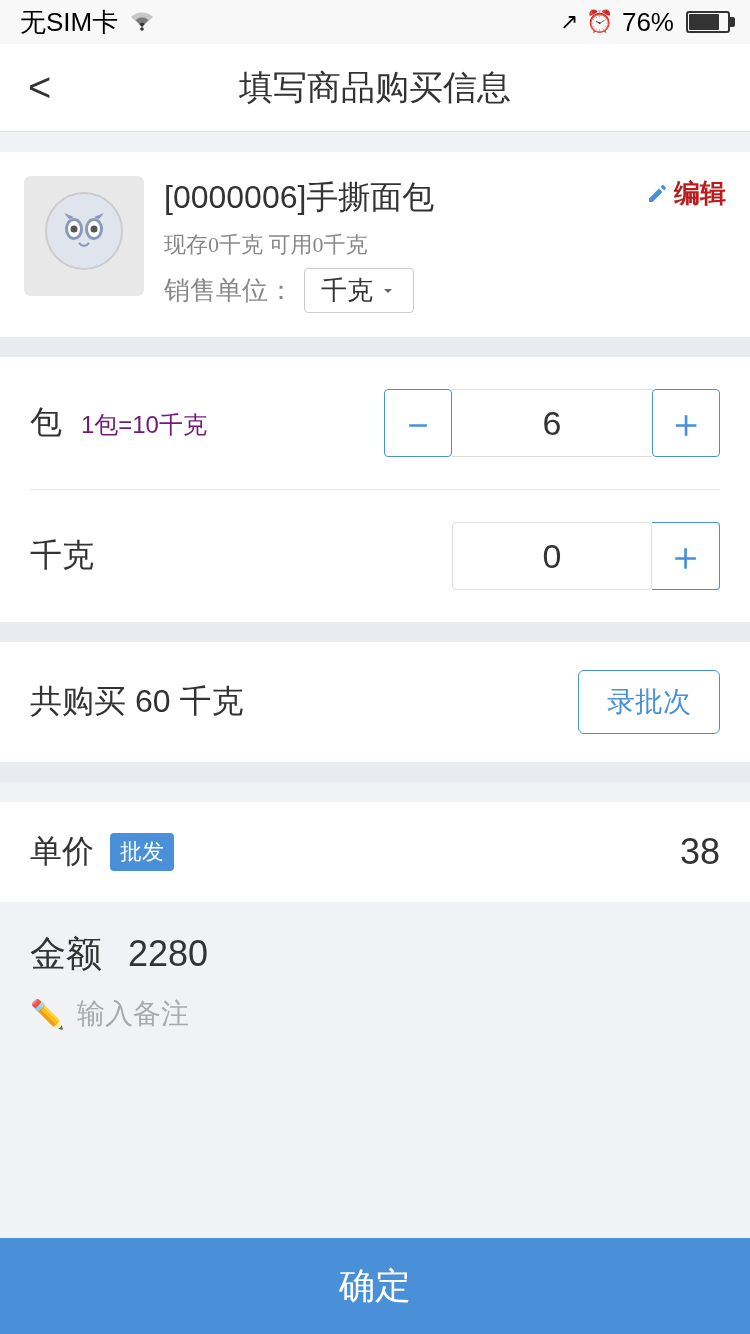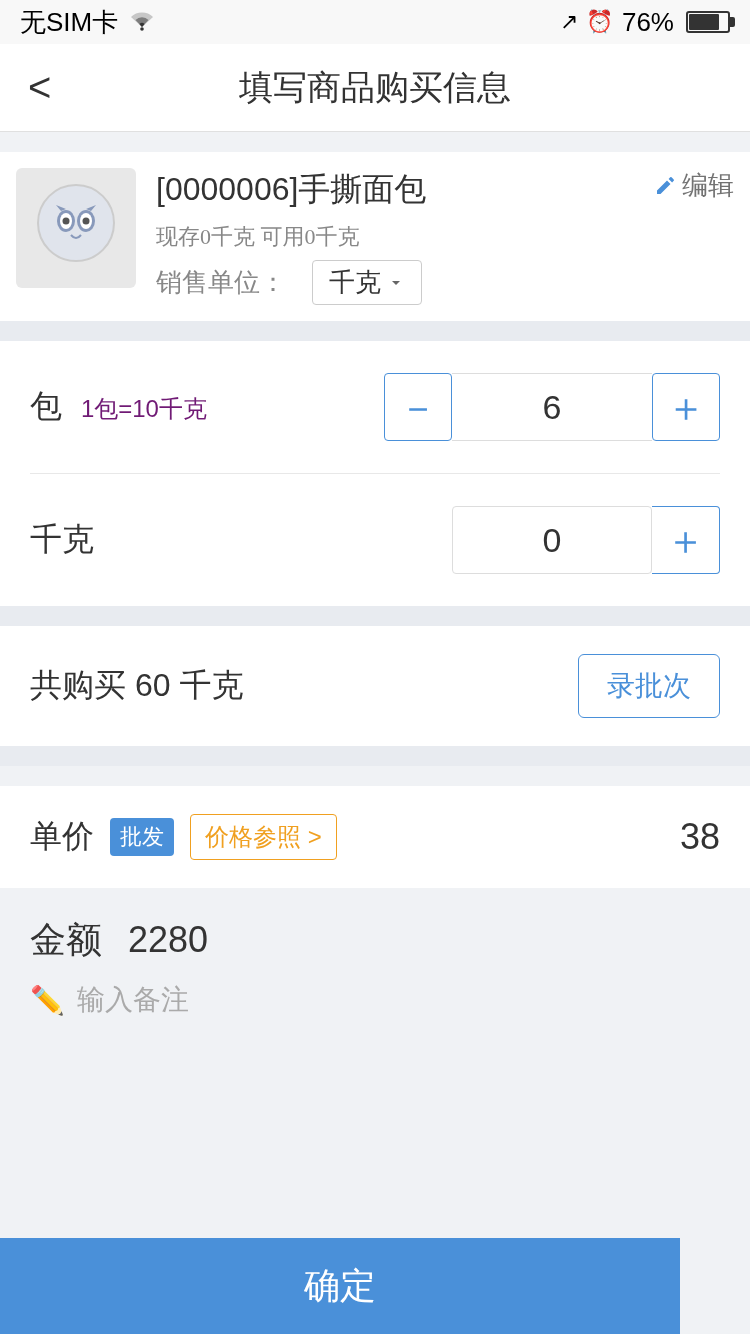--- a/index.html
+++ b/index.html
@@ -74,21 +74,21 @@
     }
     .nav-title {
       font-size: 34px;
       font-weight: 500;
       color: #333;
     }
 
     
     .product-card {
       background: #fff;
-      padding: 16px;
+      padding: 24px;
       display: flex;
       align-items: flex-start;
       gap: 20px;
       margin-top: 20px;
     }
     .product-image {
       width: 120px;
       height: 120px;
       background: #e8e8e8;
       border-radius: 6px;
@@ -97,38 +97,39 @@
       justify-content: center;
       flex-shrink: 0;
     }
     .product-image-owl {
       font-size: 48px;
       color: #888;
     }
     .product-info { flex: 1; }
     .product-title { font-size: 32px; color: #333; font-weight: 500; }
     .product-stock { font-size: 22px; color: #888; margin-top: 10px; font-family: Liberation Serif, serif; }
-    .product-unit { font-size: 26px; color: #888; margin-top: 8px; display: flex; align-items: center; gap: 26px; }
+    .product-unit { font-size: 26px; color: #888; margin-top: 8px; display: flex; align-items: center; gap: 10px; }
     .unit-select {
       border: 1px solid #ccc;
       border-radius: 4px;
       padding: 4px 16px;
       font-size: 26px;
       color: #333;
       background: #fff;
       display: inline-flex;
       align-items: center;
       gap: 6px;
     }
     .edit-link {
-      color: #737373;
+      color: #b91c1c;
       font-size: 26px;
       display: flex;
       align-items: center;
       gap: 6px;
+      font-weight: bold;
     }
     .product-top-row {
       display: flex;
       justify-content: space-between;
       align-items: flex-start;
     }
 
     
     .divider {
       height: 20px;
@@ -254,21 +255,21 @@
       align-items: center;
       gap: 12px;
       font-size: 28px;
       color: #aaa;
       padding-bottom: 20px;
     }
     .pencil-icon { font-size: 28px; color: #aaa; }
 
     
     .confirm-btn {
-      width: 680px;
+      width: 750px;
       height: 96px;
       background: #4a90d9;
       color: #fff;
       font-size: 36px;
       font-weight: 500;
       border: none;
       display: flex;
       align-items: center;
       justify-content: center;
       cursor: pointer;
@@ -395,21 +396,20 @@
       <span class="summary-text">共购买 60 千克</span>
       <button class="batch-btn">录批次</button>
     </div>
 
     <div class="divider"></div>
 
     <div class="price-section">
       <div class="price-row">
         <span class="price-label">单价</span>
         <span class="badge-pifa">批发</span>
-        <button class="price-ref-btn">价格参照 &gt;</button>
         <span class="price-value">38</span>
       </div>
     </div>
 
     <div class="amount-section">
       <div class="amount-row">
         <span>金额</span>
         <span style="margin-left:16px;">2280</span>
       </div>
       <div class="remark-row">

